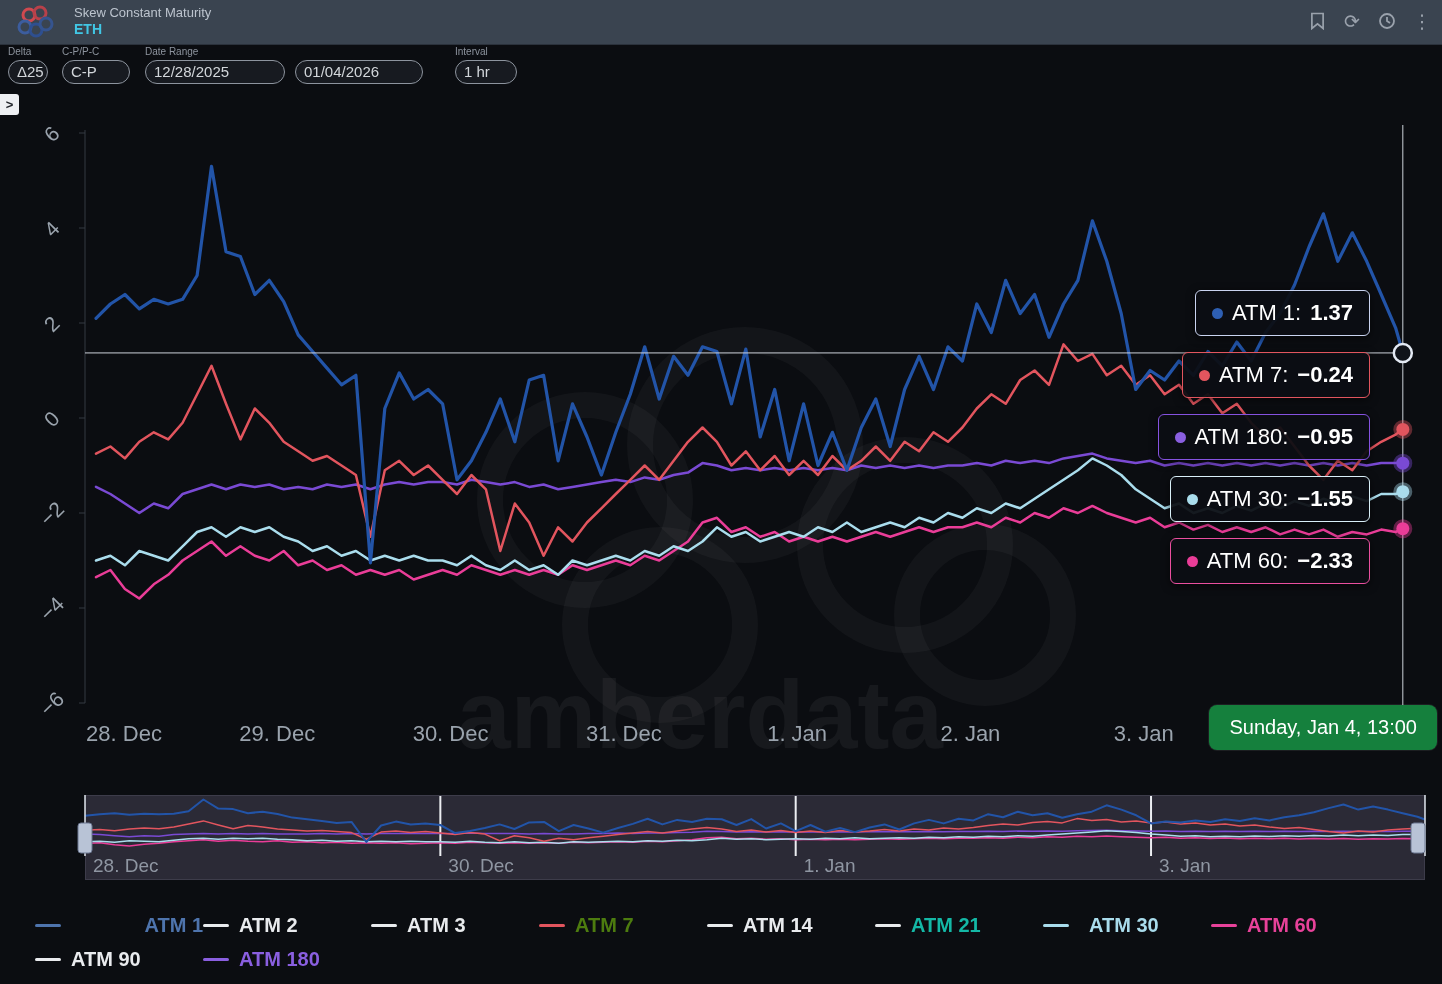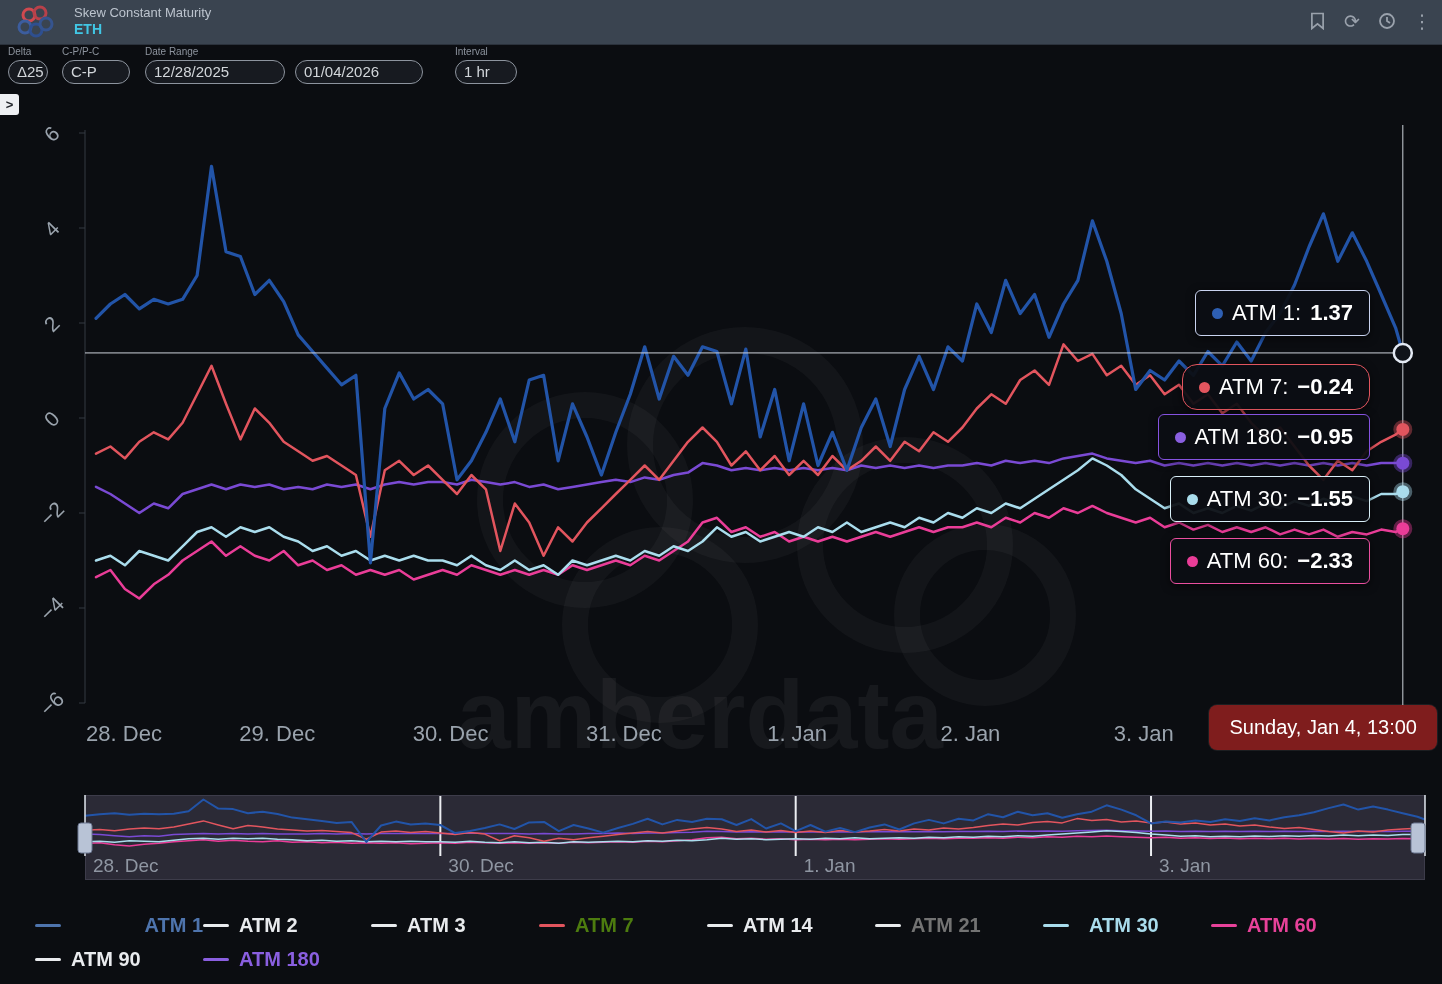--- a/index.html
+++ b/index.html
@@ -36,21 +36,21 @@
             background:#2b2a36; border:1px solid #3d3c4a; z-index:1; }
   #chart-svg { position:absolute; left:0; top:0; width:1442px; height:984px; z-index:2; }
 
   
   .tooltips { position:absolute; inset:0; z-index:6; pointer-events:none; }
   .chart-tooltip { position:absolute; right:72px; display:flex; align-items:center; gap:9px;
                    background:rgba(12,14,19,0.94); border:1.5px solid #888; border-radius:6px;
                    padding:9px 16px; color:#ffffff; font-size:22px; white-space:nowrap;
                    box-shadow:0 2px 8px rgba(0,0,0,0.6); }
   .tt-dot { width:11px; height:11px; border-radius:50%; flex:0 0 auto; }
-  .date-tooltip { position:absolute; right:5px; top:705px; background:#7f1d1d; color:#ffffff;
+  .date-tooltip { position:absolute; right:5px; top:705px; background:#15803d; color:#ffffff;
                   font-size:20px; padding:11px 20px; border-radius:8px; z-index:6;
                   box-shadow:0 0 0 1px rgba(255,255,255,0.07); }
 
   
   .legend { position:absolute; left:35px; top:910px; width:1380px; display:flex; flex-wrap:wrap;
             row-gap:4px; z-index:6; }
   .legend-item { width:168px; height:30px; display:flex; align-items:center; gap:10px;
                  font-size:20px; font-weight:bold; cursor:pointer; }
   .dash { width:26px; height:3px; border-radius:2px; flex:0 0 auto; }
 </style>
@@ -180,21 +180,21 @@
   </div>
 
   <div class="expander">&gt;</div>
 
   <div class="tooltips" id="tooltips">
       <div class="chart-tooltip" style="top: 290px; border-color: rgb(201, 211, 240);">
         <span class="tt-dot" style="background: rgb(46, 95, 179);"></span>
         <span>ATM 1:</span>
         <b>1.37</b>
       </div>
-      <div class="chart-tooltip" style="top: 364px; border-color: rgb(226, 85, 94); border-radius: 15px;">
+      <div class="chart-tooltip" style="top: 352px; border-color: rgb(226, 85, 94);">
         <span class="tt-dot" style="background: rgb(226, 85, 94);"></span>
         <span>ATM 7:</span>
         <b>−0.24</b>
       </div>
       <div class="chart-tooltip" style="top: 414px; border-color: rgb(133, 82, 224);">
         <span class="tt-dot" style="background: rgb(138, 95, 224);"></span>
         <span>ATM 180:</span>
         <b>−0.95</b>
       </div>
       <div class="chart-tooltip" style="top: 476px; border-color: rgb(217, 239, 248);">
@@ -225,21 +225,21 @@
         <span>ATM 3</span>
       </div>
       <div class="legend-item" style="color: #4d7c0f;">
         <span class="dash" style="background: rgb(226, 85, 94);"></span>
         <span>ATM 7</span>
       </div>
       <div class="legend-item" style="color: rgb(233, 235, 238);">
         <span class="dash" style="background: rgb(233, 235, 238);"></span>
         <span>ATM 14</span>
       </div>
-      <div class="legend-item" style="color: #737373;">
+      <div class="legend-item" style="color: #14b8a6;">
         <span class="dash" style="background: rgb(233, 235, 238);"></span>
         <span>ATM 21</span>
       </div>
       <div class="legend-item" style="color: rgb(169, 220, 236); gap: 20px;">
         <span class="dash" style="background: rgb(169, 220, 236);"></span>
         <span>ATM 30</span>
       </div>
       <div class="legend-item" style="color: rgb(232, 66, 154);">
         <span class="dash" style="background: rgb(232, 66, 154);"></span>
         <span>ATM 60</span>

